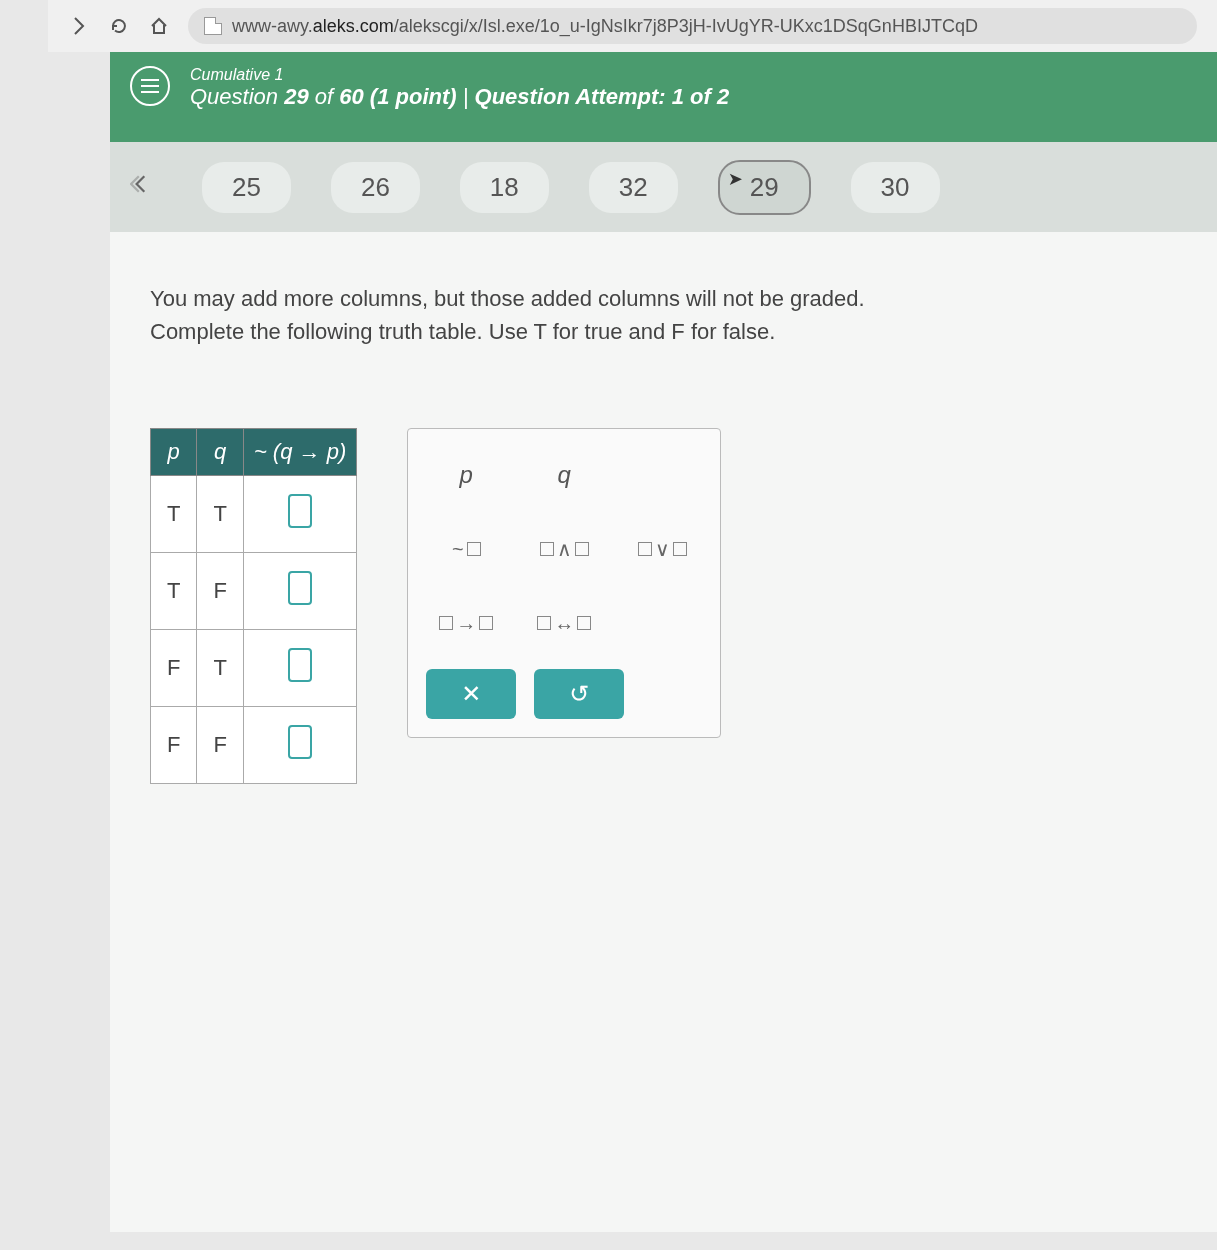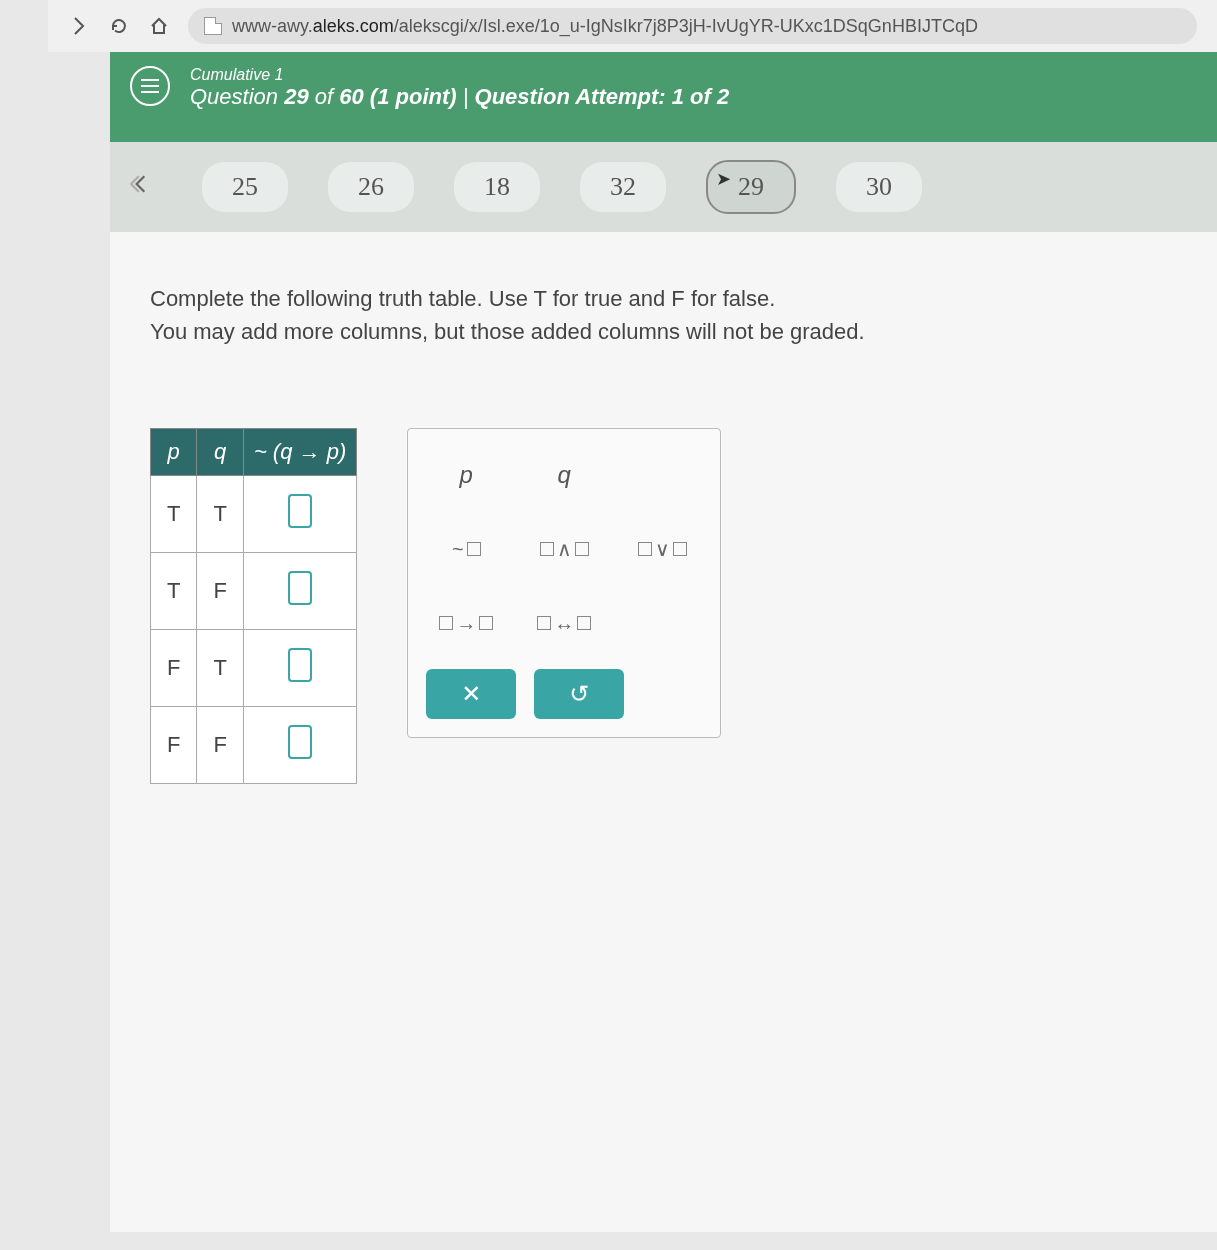--- a/index.html
+++ b/index.html
@@ -93,21 +93,20 @@
     }
     .nav-item {
       background: #e8ecea;
       border-radius: 22px;
       padding: 10px 30px;
       font-size: 26px;
       color: #555;
       cursor: pointer;
       min-width: 80px;
       text-align: center;
-      font-family: Liberation Serif, serif;
     }
     .nav-item.current {
       background: #cfd6d2;
       border: 2px solid #888;
       position: relative;
     }
     .cursor-pointer {
       position: absolute;
       left: 8px;
       top: 6px;
@@ -296,22 +295,22 @@
     <div class="nav-item">32</div>
     <div class="nav-item current">
       <span class="cursor-pointer">➤</span>
       <span>29</span>
     </div>
     <div class="nav-item">30</div>
   </div>
 
   <div class="content">
     <div class="instructions">
+      <div>You may add more columns, but those added columns will not be graded.</div>
       <div>Complete the following truth table. Use T for true and F for false.</div>
-      <div>You may add more columns, but those added columns will not be graded.</div>
     </div>
 
     <div class="work-area">
 
       <table class="truth-table">
         <thead>
           <tr>
             <th>p</th>
             <th>q</th>
             <th class="expr">~ (q → p)</th>

